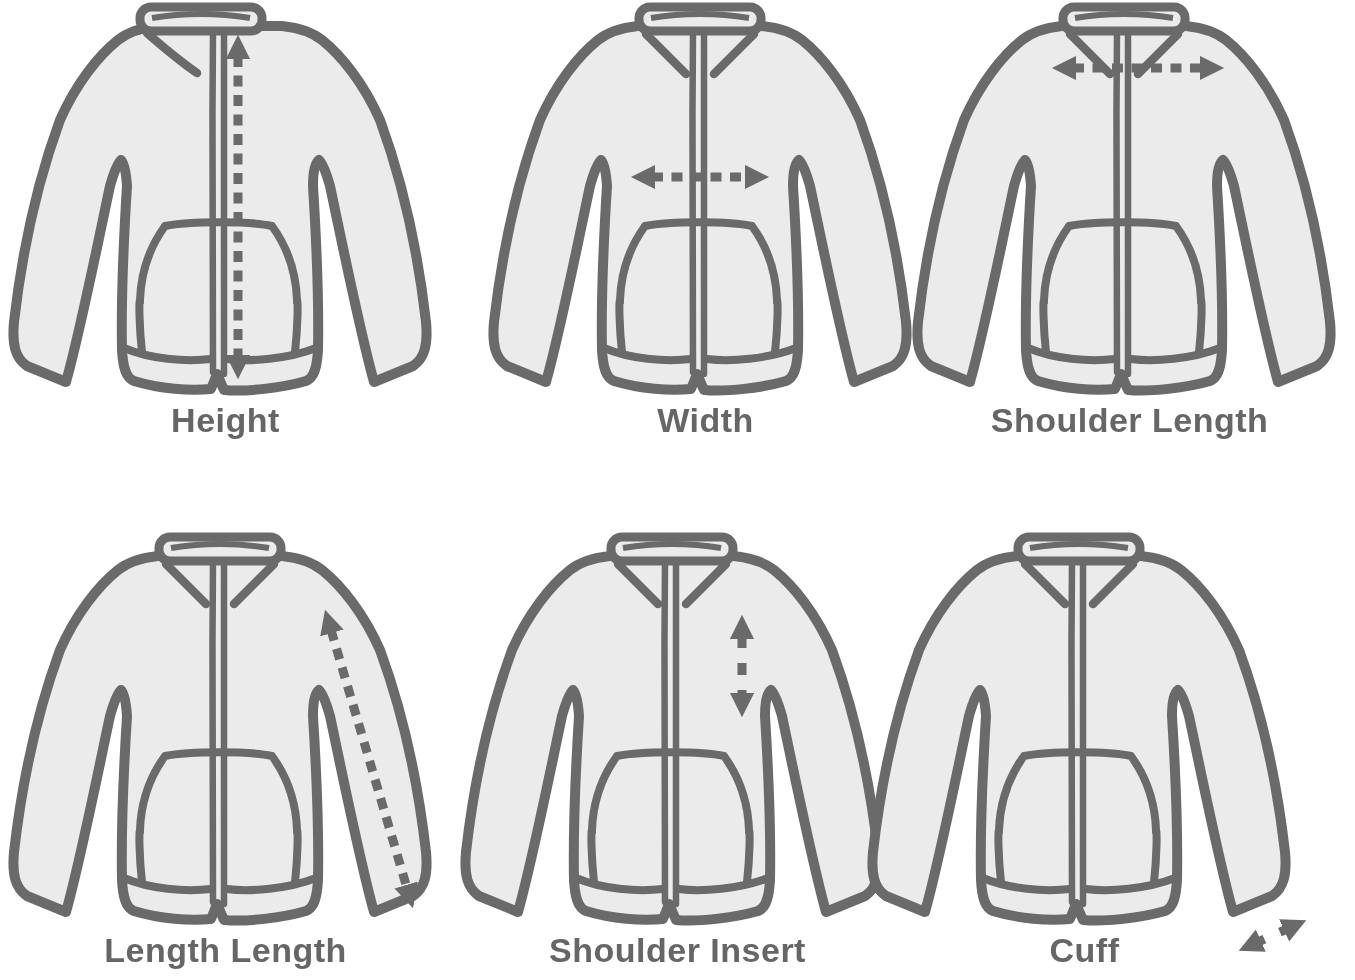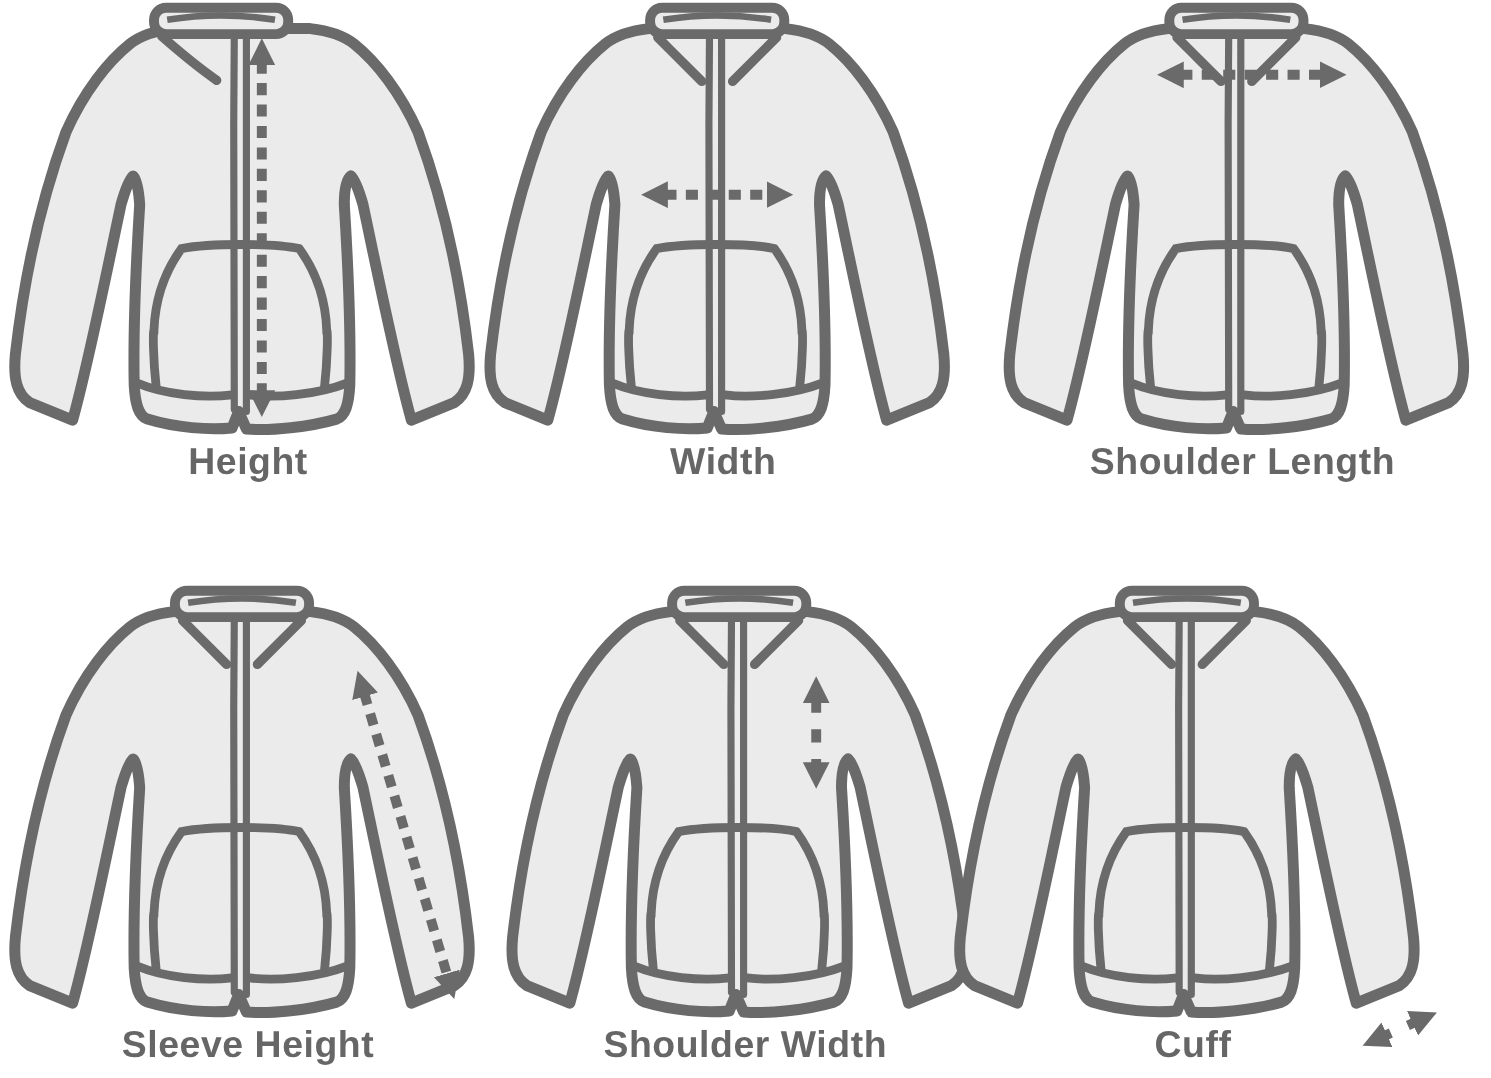--- a/index.html
+++ b/index.html
@@ -12,21 +12,21 @@
   }
   .cell{position:absolute;width:451px;height:450px;}
   .cell svg.fig{position:absolute;top:0;left:0;}
   .cell .label{
     position:absolute;left:0;top:401px;width:451px;
     text-align:center;
     font-size:34px;font-weight:bold;color:#666666;
     letter-spacing:0.5px;
   }
   .c1{left:0;top:0;}
-  .c2{left:432px;top:0;}
+  .c2{left:480px;top:0;}
   .c3{left:904px;top:0;}
   .c4{left:0;top:530px;}
   .c5{left:452px;top:530px;}
   .c6{left:859px;top:530px;}
   .defs-holder{position:absolute;width:0;height:0;overflow:hidden;}
 </style>
 </head>
 <body>
 
 <div class="sheet">
@@ -120,30 +120,30 @@
     </svg>
     <div class="label">Shoulder Length</div>
   </div>
 
   <div class="cell c4">
     <svg class="fig" width="450" height="430" viewBox="0 0 450 430">
       <use href="#jacket-base"></use>
       <use href="#collar-centered"></use>
       <path fill="none" stroke="#6a6a6a" stroke-width="9" stroke-dasharray="11 8.5" marker-start="url(#ah-start)" marker-end="url(#ah-end)" d="M331,100 L407,358"></path>
     </svg>
-    <div class="label">Sleeve Height</div>
+    <div class="label">Length Length</div>
   </div>
 
   <div class="cell c5">
     <svg class="fig" width="450" height="430" viewBox="0 0 450 430">
       <use href="#jacket-base"></use>
       <use href="#collar-centered"></use>
       <path fill="none" stroke="#6a6a6a" stroke-width="9" stroke-dasharray="12 15" marker-start="url(#ah-start)" marker-end="url(#ah-end)" d="M290,106 L290,166"></path>
     </svg>
-    <div class="label">Shoulder Width</div>
+    <div class="label">Shoulder Insert</div>
   </div>
 
   <div class="cell c6">
     <svg class="fig" width="450" height="430" viewBox="0 0 450 430">
       <use href="#jacket-base"></use>
       <use href="#collar-centered"></use>
       <path fill="none" stroke="#6a6a6a" stroke-width="9" stroke-dasharray="7 17" marker-start="url(#ah-start)" marker-end="url(#ah-end)" d="M399,412 L428,399"></path>
     </svg>
     <div class="label">Cuff</div>
   </div>

